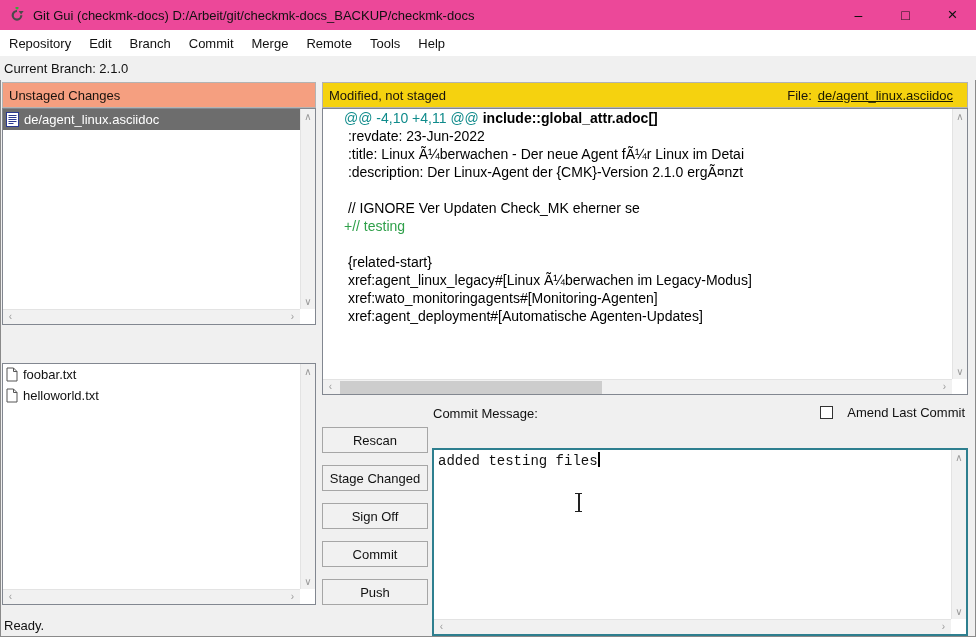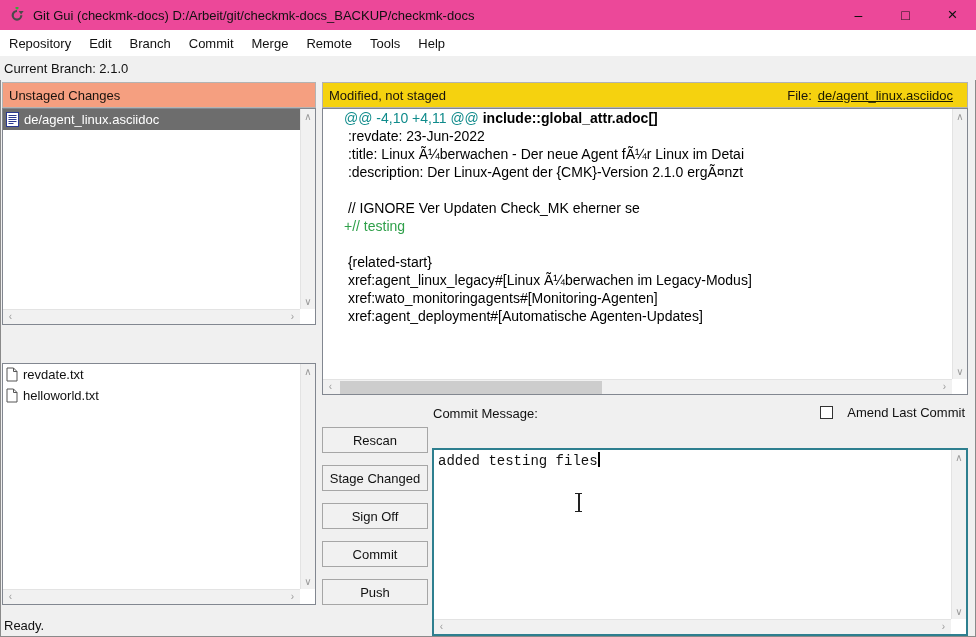--- a/index.html
+++ b/index.html
@@ -137,21 +137,21 @@
 </div>
 <div class="listbox" id="staged-list">
   <div id="staged-rows">
       <div class="file-row">
         <span class="ficon">
           <svg width="12" height="15" viewBox="0 0 12 15">
             <path d="M1 1 h6.5 l3.5 3.5 V14 H1 Z" fill="#fff" stroke="#555"></path>
             <path d="M7.5 1 v3.5 H11" fill="none" stroke="#555"></path>
           </svg>
         </span>
-        <span>revdate.txt</span>
+        <span>foobar.txt</span>
       </div>
       <div class="file-row">
         <span class="ficon">
           <svg width="12" height="15" viewBox="0 0 12 15">
             <path d="M1 1 h6.5 l3.5 3.5 V14 H1 Z" fill="#fff" stroke="#555"></path>
             <path d="M7.5 1 v3.5 H11" fill="none" stroke="#555"></path>
           </svg>
         </span>
         <span>helloworld.txt</span>
       </div>

